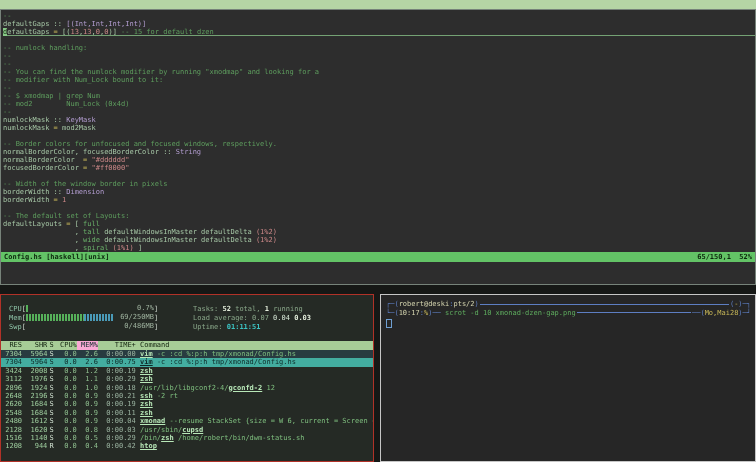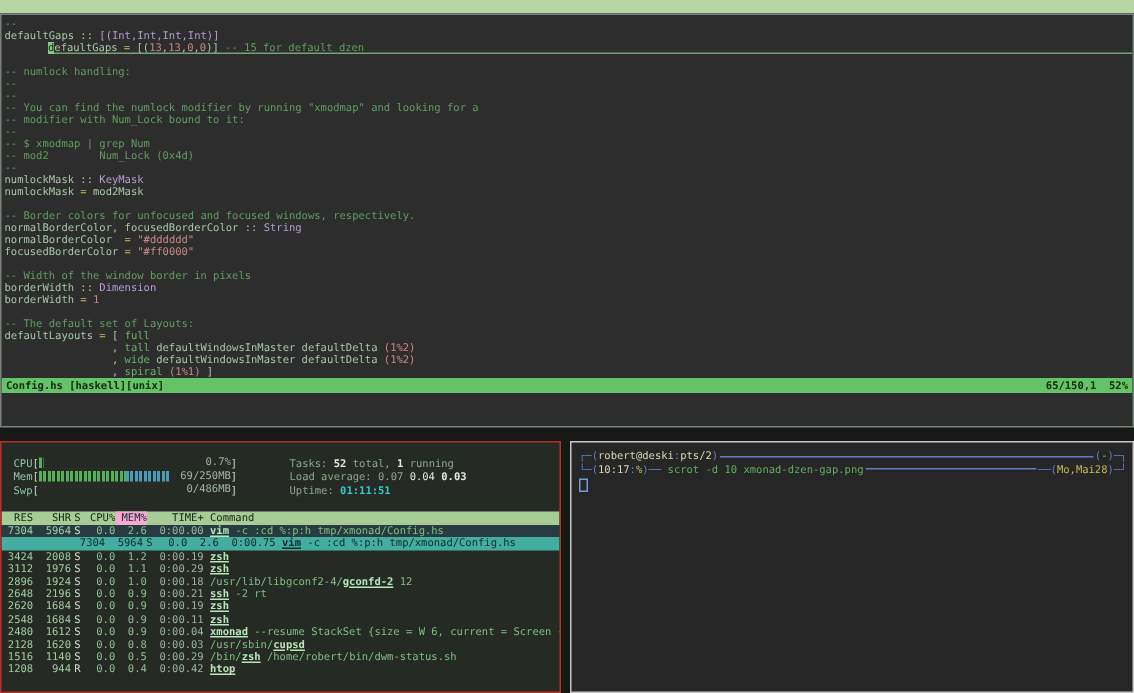--- a/index.html
+++ b/index.html
@@ -17,21 +17,21 @@
     padding-right:3px;box-sizing:border-box;white-space:pre;
   }
   
   .editor-win{
     position:absolute;top:9px;left:0;width:756px;height:276px;
     box-sizing:border-box;border:1px solid #77837a;
     background:#2d2d2d;overflow:hidden;
   }
   .editor-buf{padding:2px 0 0 2px;}
   .eline{height:8px;line-height:8px;font-size:7px;white-space:pre;color:#a6c7a6;}
-  .cursorline{box-shadow:inset 0 -1px 0 #74a274;margin-left:29px;}
+  .cursorline{box-shadow:inset 0 -1px 0 #74a274;}
   .sy-n{color:#a6c7a6;}
   .sy-c{color:#5e9e5e;}
   .sy-c2{color:#69b069;}
   .sy-t{color:#b49ed2;}
   .sy-k{color:#cc8888;}
   .sy-y{color:#c8b858;}
   .sy-u{background:#86c886;color:#15240f;}
   .vstatus{
     height:10px;line-height:10px;background:#63c366;color:#0c270c;
     font-size:7px;font-weight:bold;display:flex;justify-content:space-between;
@@ -66,21 +66,21 @@
   .w-shr{width:6ch;text-align:right;color:#9fcf9f;}
   .w-s{width:2ch;text-align:center;color:#d0e0d0;}
   .w-cpu{width:5ch;text-align:right;color:#8fbf8f;}
   .w-mem{width:5ch;text-align:right;color:#8fbf8f;}
   .w-time{width:9ch;text-align:right;color:#9ab3a0;}
   .w-cmd{padding-left:1ch;color:#7fbf7f;}
   .phead .pc{color:#13240f;}
   .sort-col{background:#f9a8d4;color:#0d2a2a !important;}
   .cmd-b{font-weight:bold;color:#b8e8b8;text-decoration:underline;}
   .cmd-n{color:#7fbf7f;}
-  .hl-sel{background:#43ada0;padding-left:48px;}
+  .hl-sel{background:#43ada0;}
   .hl-sel .pc,.hl-sel .cmd-b,.hl-sel .cmd-n{color:#0e2a28 !important;}
   .hl-dim{background:#283b40;}
   
   .term-win{
     position:absolute;top:294px;left:380px;width:376px;height:168px;
     box-sizing:border-box;border:1px solid #c6c6c6;
     background:#262626;overflow:hidden;font-size:7px;
     padding:5px 4px 0 5px;
   }
   .tline{display:flex;align-items:center;height:8.5px;line-height:8.5px;white-space:pre;}

